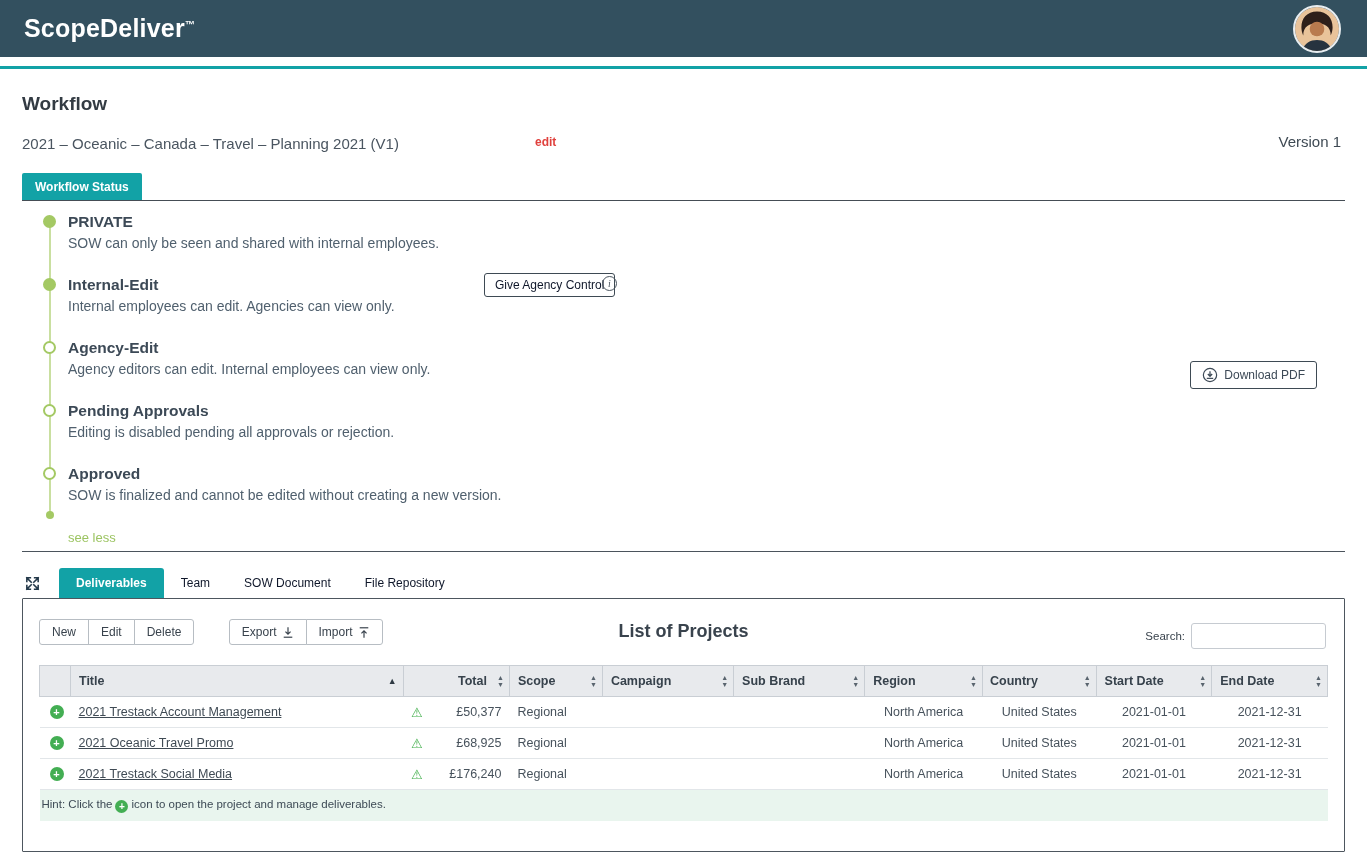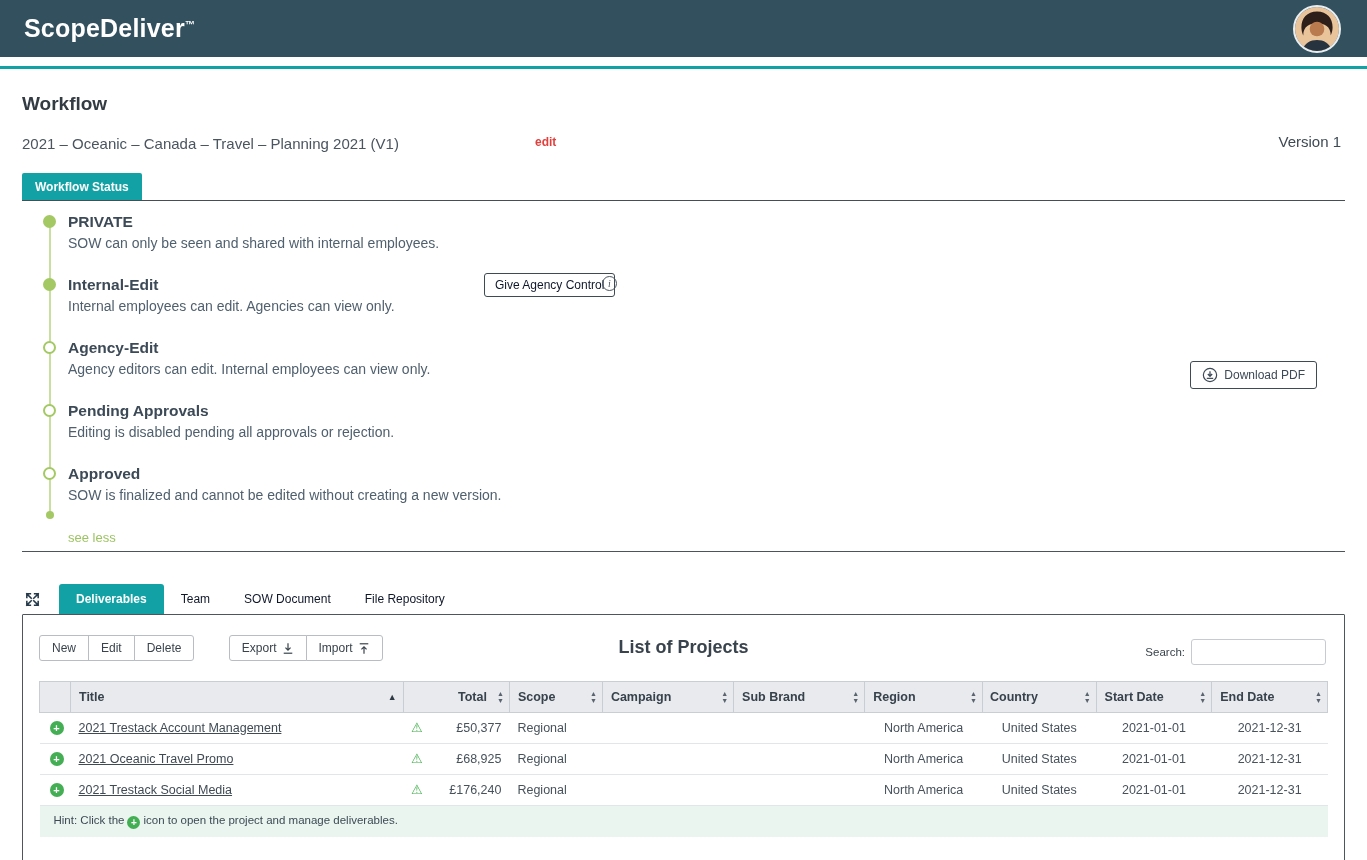--- a/index.html
+++ b/index.html
@@ -70,21 +70,21 @@
     position:absolute; right:28px; top:160px;
     background:#fff; border:1.5px solid #3e4a54; border-radius:3px;
     font-size:12px; color:#3c4956; padding:5px 11px; cursor:pointer;
     display:flex; align-items:center; gap:6px;
     font-family:"Liberation Sans", sans-serif;
   }
 
   .dark-rule { border-top:1px solid #4b545c; margin-top:2px; }
 
   
-  .tabbar { margin-top:32px; display:flex; align-items:flex-end; }
+  .tabbar { margin-top:16px; display:flex; align-items:flex-end; }
   .expand-icon { margin:0 18px 6px 2px; cursor:pointer; line-height:0; }
   .tab { font-size:12px; color:#0f172a; padding:8px 17px; cursor:pointer; }
   .tab.active { background:#12a2a6; color:#fff; font-weight:bold; border-radius:3px 3px 0 0; }
 
   
   .panel { border:1px solid #4d565e; border-radius:1px; padding:16px 16px 30px; }
   .toolbar { position:relative; height:36px; margin:4px 0 10px; }
   .btn-group { display:inline-flex; vertical-align:top; }
   .btn-group + .btn-group { margin-left:30px; }
   .tbtn {
@@ -127,35 +127,35 @@
   }
   .sort-both::before { content:"▲"; }
   .sort-both::after { content:"▼"; }
   .sort-asc { position:absolute; right:6px; top:50%; transform:translateY(-50%); font-size:9px; color:#2f3a44; }
   .sort-asc::before { content:"▲"; }
 
   .projects td { padding:8px 8px; border-bottom:1px solid #e2e6e9; color:#47525c; white-space:nowrap; }
   .projects td.cell-icon { padding:8px 4px 8px 10px; }
   .projects td.cell-title { color:#3f4a54;text-decoration:underline; }
   .projects td.cell-total { }
-  .total-flex { display:flex; align-items:flex-start; justify-content:space-between; gap:6px; }
+  .total-flex { display:flex; align-items:center; justify-content:space-between; gap:6px; }
   .projects td.cell-center { text-align:center; }
 
   .plus-icon {
     display:inline-block; width:14px; height:14px; border-radius:50%;
     background:#43ae53; color:#fff; font-size:11px; line-height:14px;
     text-align:center; font-weight:bold; cursor:pointer;
   }
   .plus-icon::before { content:"+"; }
   .warn-icon { color:#3fae49; font-size:13px; line-height:1; }
   .warn-icon::before { content:"⚠"; }
 
   .hint-row td {
     background:#e9f5ee; font-size:11.5px; color:#3d4a55;
-    padding:8px 14px; border-bottom:none;
+    padding:8px 2px; border-bottom:none;
   }
   .hint-row .plus-icon { width:13px; height:13px; line-height:13px; font-size:10px; margin:0 3px; vertical-align:-2px; }
 </style>
 </head>
 <body>
 
 <header class="app-header">
   <div class="logo">
     <span>ScopeDeliver</span><span class="tm">™</span>
   </div>

